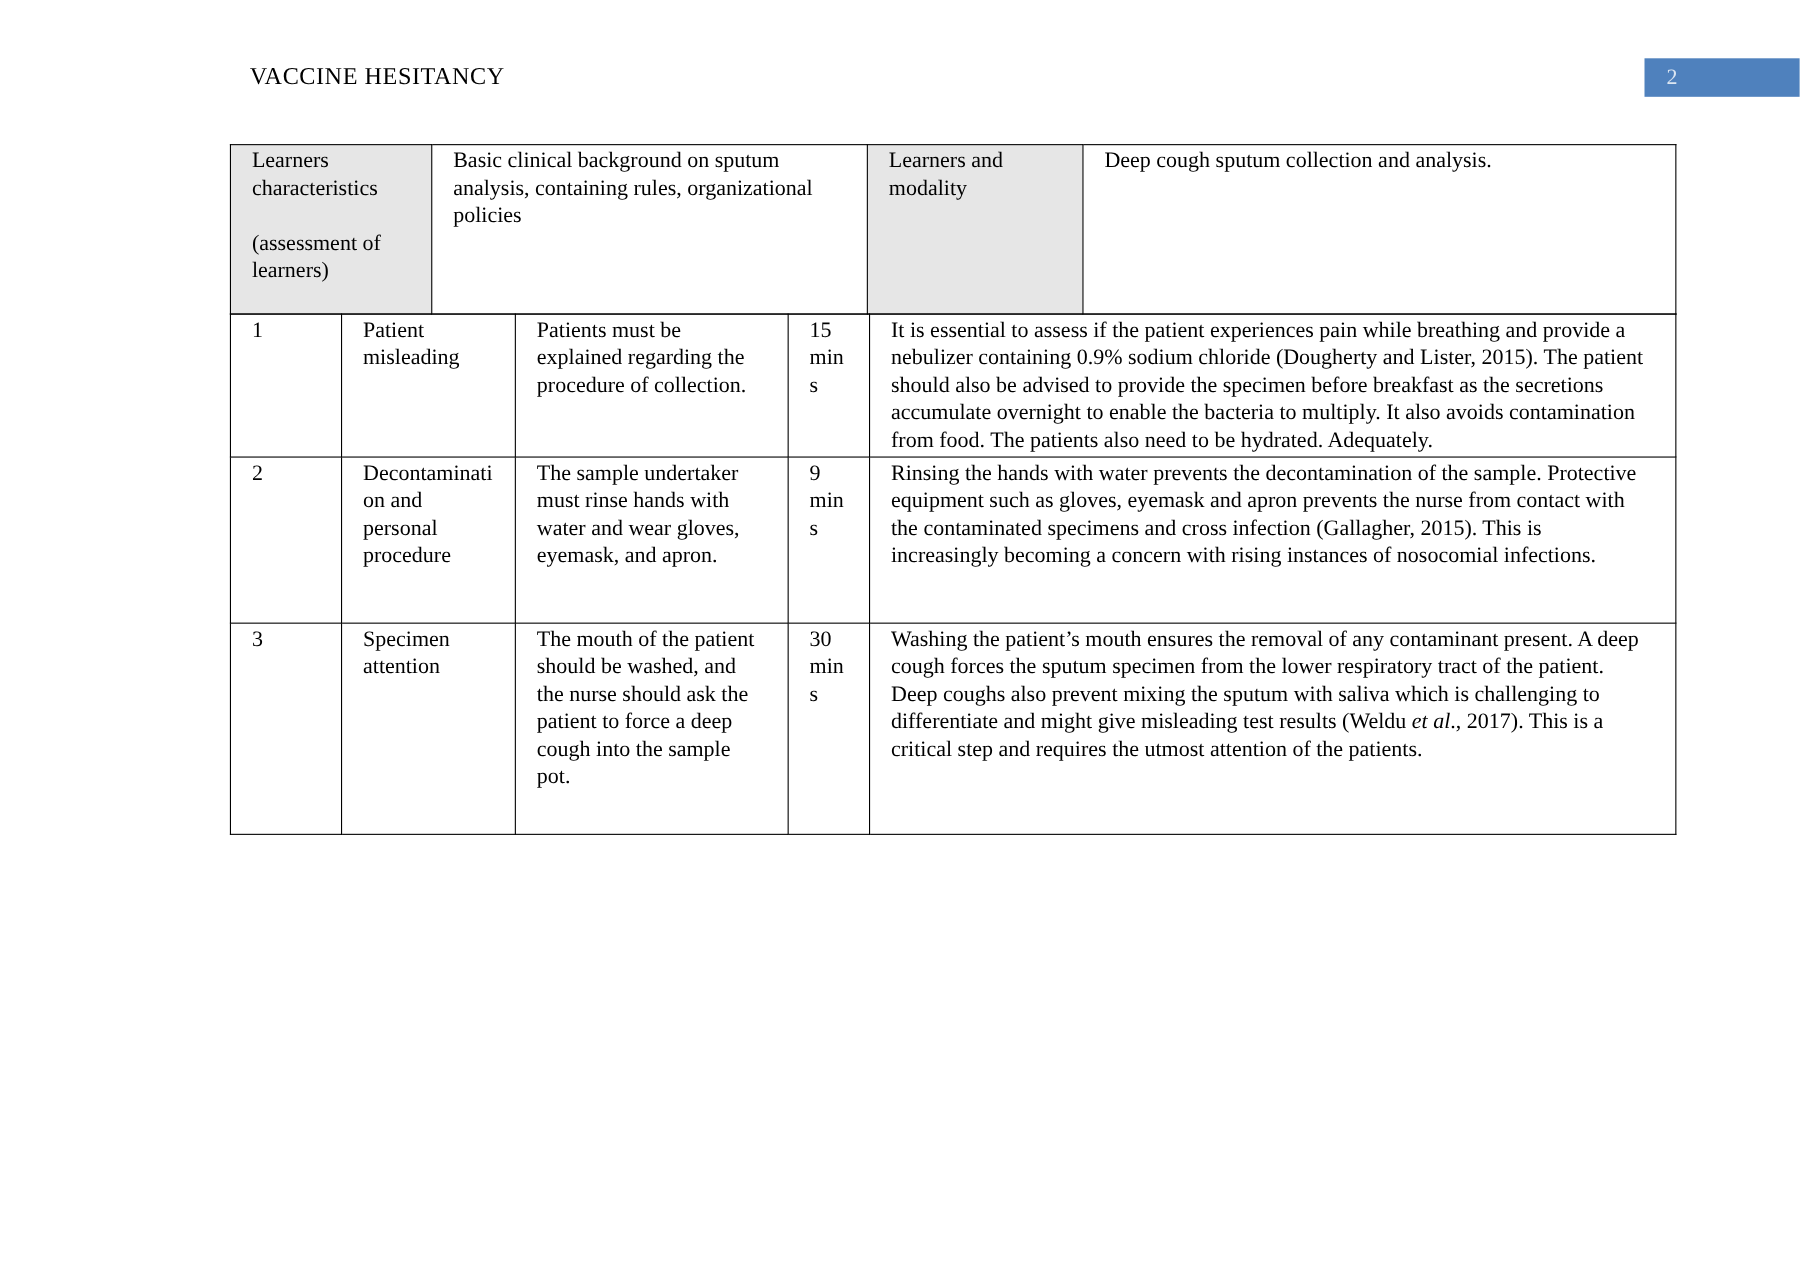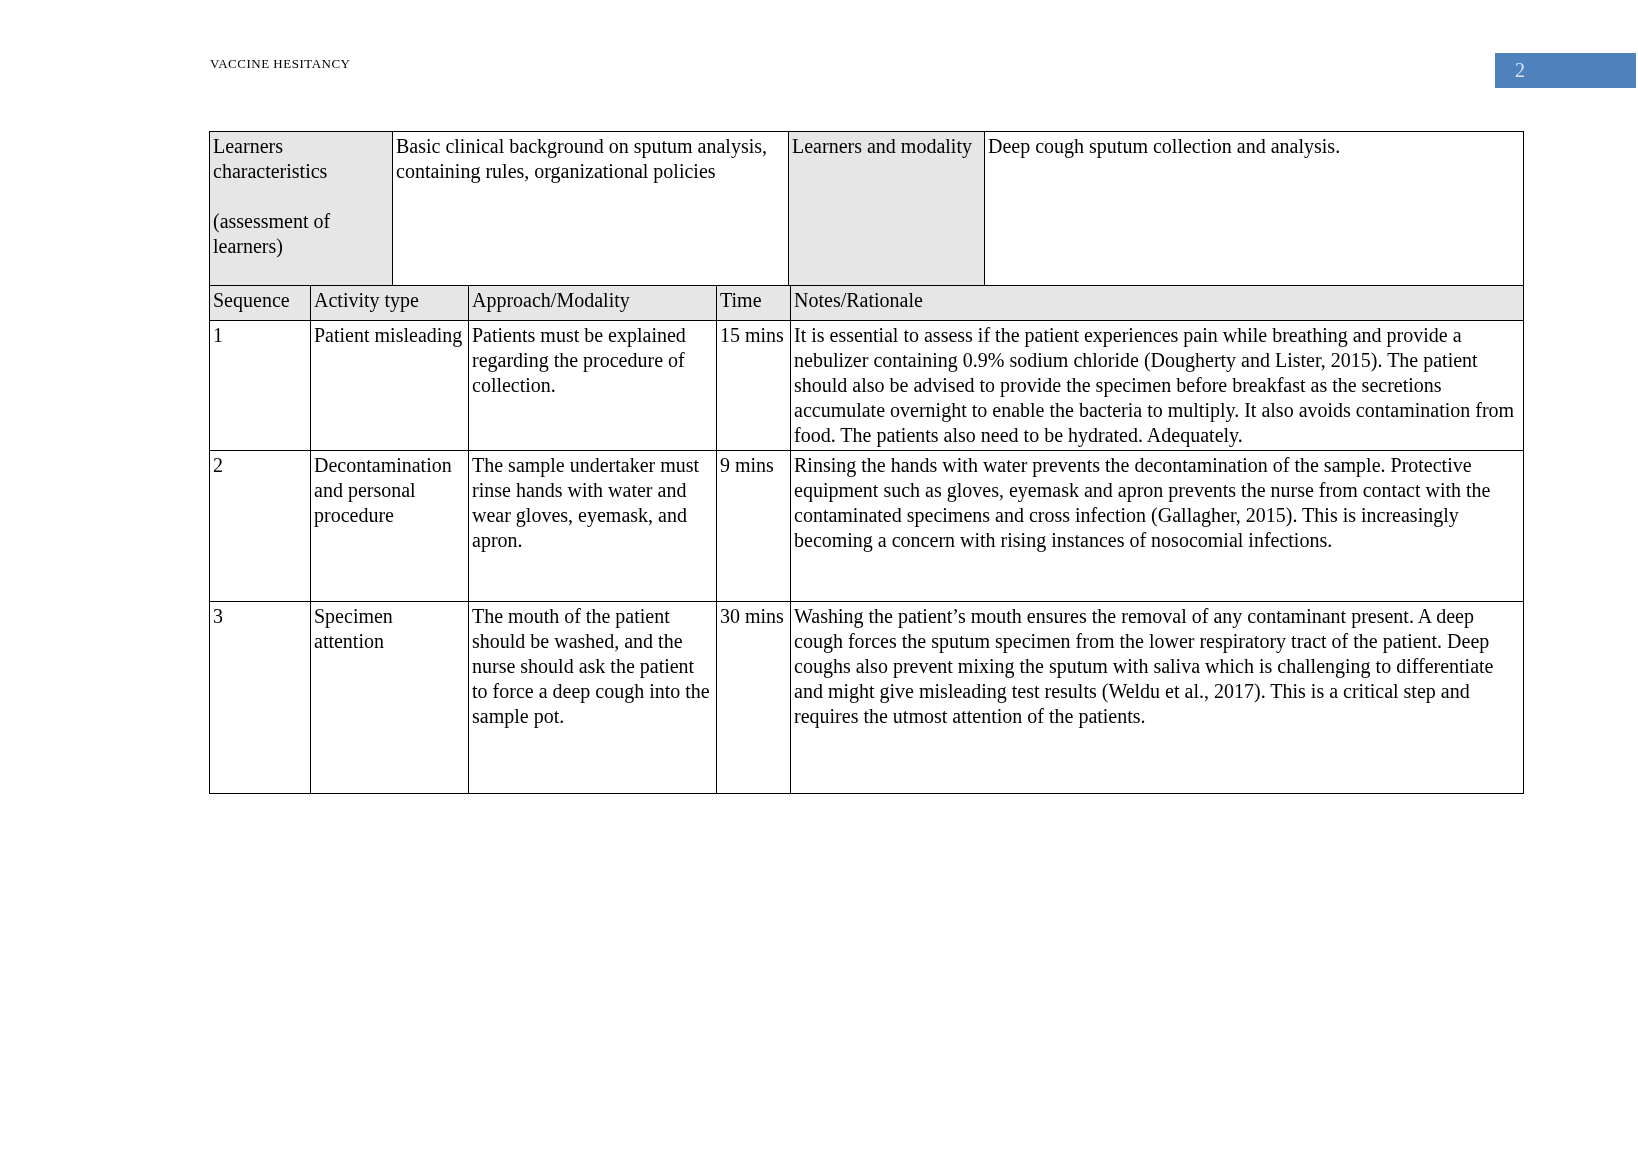--- a/index.html
+++ b/index.html
@@ -7,23 +7,23 @@
     position: relative;
     width: 1638px;
     height: 1158px;
     background: #ffffff;
     font-family: "Liberation Serif", serif;
     color: #000;
     overflow: hidden;
   }
   .doc-header-title {
     position: absolute;
-    left: 210px;
+    left: 227px;
     top: 56px;
-    font-size: 13px;
+    font-size: 22px;
     letter-spacing: 0.5px;
     white-space: nowrap;
   }
   .page-num-badge {
     position: absolute;
     left: 1495px;
     top: 53px;
     width: 141px;
     height: 35px;
     background: #4f81bd;
@@ -44,30 +44,30 @@
   }
   table.tbl {
     border-collapse: collapse;
     table-layout: fixed;
     width: 1314px;
   }
   table.act-tbl { margin-top: -1px; }
   .tbl td {
     border: 1px solid #000;
     vertical-align: top;
-    padding: 2px 3px;
+    padding: 2px 19px;
     font-size: 20px;
     line-height: 25px;
     overflow: hidden;
     word-wrap: break-word;
   }
   .shaded { background: #e6e6e6; }
   .small-text { font-size: 16px; line-height: 23px; }
   .pre-line { white-space: pre-line; }
-  .it { }
+  .it { font-style: italic; }
 </style>
 </head>
 <body>
 
 <div class="page">
 
   <div class="doc-header-title">VACCINE HESITANCY</div>
 
   <div class="page-num-badge">
     <span class="num">2</span>
@@ -96,27 +96,20 @@
 
     <table class="tbl act-tbl">
       <colgroup>
         <col style="width:101px">
           <col style="width:158px">
           <col style="width:248px">
           <col style="width:74px">
           <col style="width:733px">
       </colgroup>
       <tbody>
-          <tr style="height:35px">
-        <td class="shaded">Sequence</td>
-        <td class="shaded">Activity type</td>
-        <td class="shaded">Approach/Modality</td>
-        <td class="shaded">Time</td>
-        <td class="shaded">Notes/Rationale</td>
-      </tr>
 
       <tr style="height:129px">
         <td>1</td>
         <td>Patient misleading</td>
         <td>Patients must be explained regarding the procedure of collection.</td>
         <td>15 mins</td>
         <td>It is essential to assess if the patient experiences pain while breathing and provide a nebulizer containing 0.9% sodium chloride (Dougherty and Lister, 2015). The patient should also be advised to provide the specimen before breakfast as the secretions accumulate overnight to enable the bacteria to multiply. It also avoids contamination from food. The patients also need to be hydrated. Adequately.</td>
       </tr>
 
       <tr style="height:151px">

